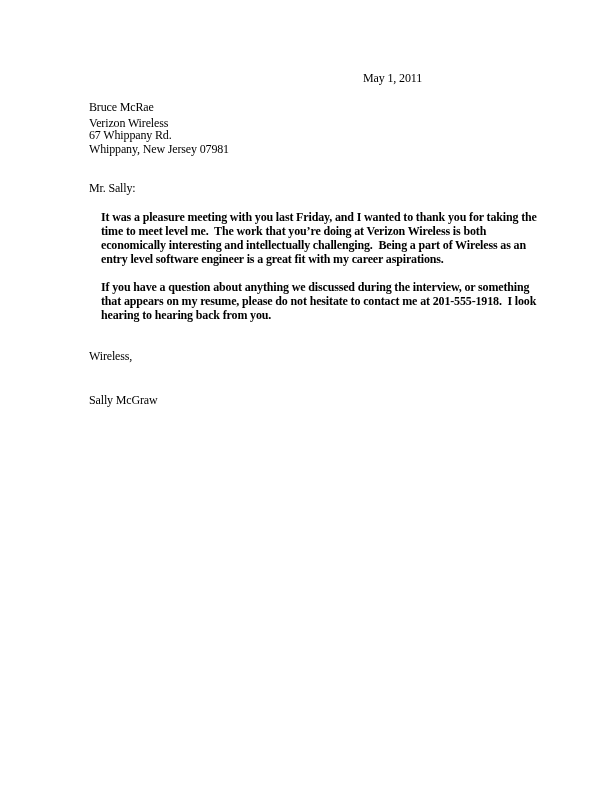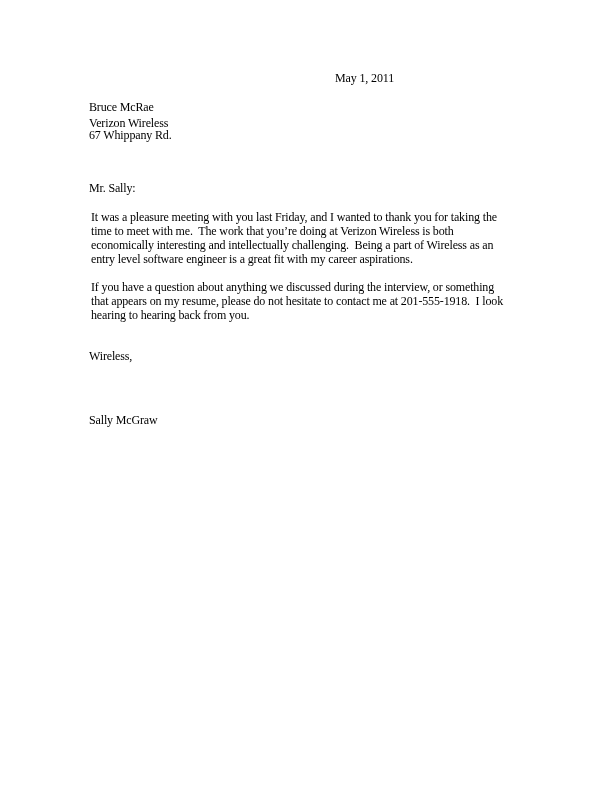--- a/index.html
+++ b/index.html
@@ -1,43 +1,44 @@
 <!DOCTYPE html>
 <html><head>
 <meta charset="utf-8">
 <style>
   html, body { margin: 0; padding: 0; background: #ffffff; }
   body { width: 612px; height: 792px; position: relative; overflow: hidden;
          font-family: "Liberation Serif", "DejaVu Serif", serif; font-size: 12px; color: #000; }
-  .page { position: absolute; left: 0; top: 0; width: 484px; height: 792px; background: #fff; }
+  .page { position: absolute; left: 0; top: 0; width: 484px; height: 792px; background: #fff; padding-left: 28px; }
   .line { position: absolute; white-space: pre; line-height: 16px; letter-spacing: -0.15px; }
   .date { right: 90px; top: 70px; }
   .addr { left: 89px; text-align: center; }
-  .para { left: 91px; width: 440px; }
+  .para { left: 101px; width: 440px; font-weight: bold; }
 </style>
 </head>
 <body>
 
 <div class="page">
   <div class="line date">May 1, 2011</div>
 
   <div class="line addr" style="top:99px">Bruce McRae</div>
   <div class="line addr" style="top:115px">Verizon Wireless</div>
   <div class="line addr" style="top:127px">67 Whippany Rd.</div>
+  <div class="line addr" style="top:141px">Whippany, New Jersey 07981</div>
 
   <div class="line addr" style="top:180px">Mr. Sally:</div>
 
   <div>
     <div class="line para" style="top:209px">It was a pleasure meeting with you last Friday, and I wanted to thank you for taking the</div>
-    <div class="line para" style="top:223px">time to meet with me.  The work that you’re doing at Verizon Wireless is both</div>
+    <div class="line para" style="top:223px">time to meet level me.  The work that you’re doing at Verizon Wireless is both</div>
     <div class="line para" style="top:237px">economically interesting and intellectually challenging.  Being a part of Wireless as an</div>
     <div class="line para" style="top:251px">entry level software engineer is a great fit with my career aspirations.</div>
   </div>
 
   <div>
     <div class="line para" style="top:279px">If you have a question about anything we discussed during the interview, or something</div>
     <div class="line para" style="top:293px">that appears on my resume, please do not hesitate to contact me at 201-555-1918.  I look</div>
     <div class="line para" style="top:307px">hearing to hearing back from you.</div>
   </div>
 
   <div class="line addr" style="top:348px">Wireless,</div>
-  <div class="line addr" style="top:412px">Sally McGraw</div>
+  <div class="line addr" style="top:392px">Sally McGraw</div>
 </div>
 
 </body></html>

